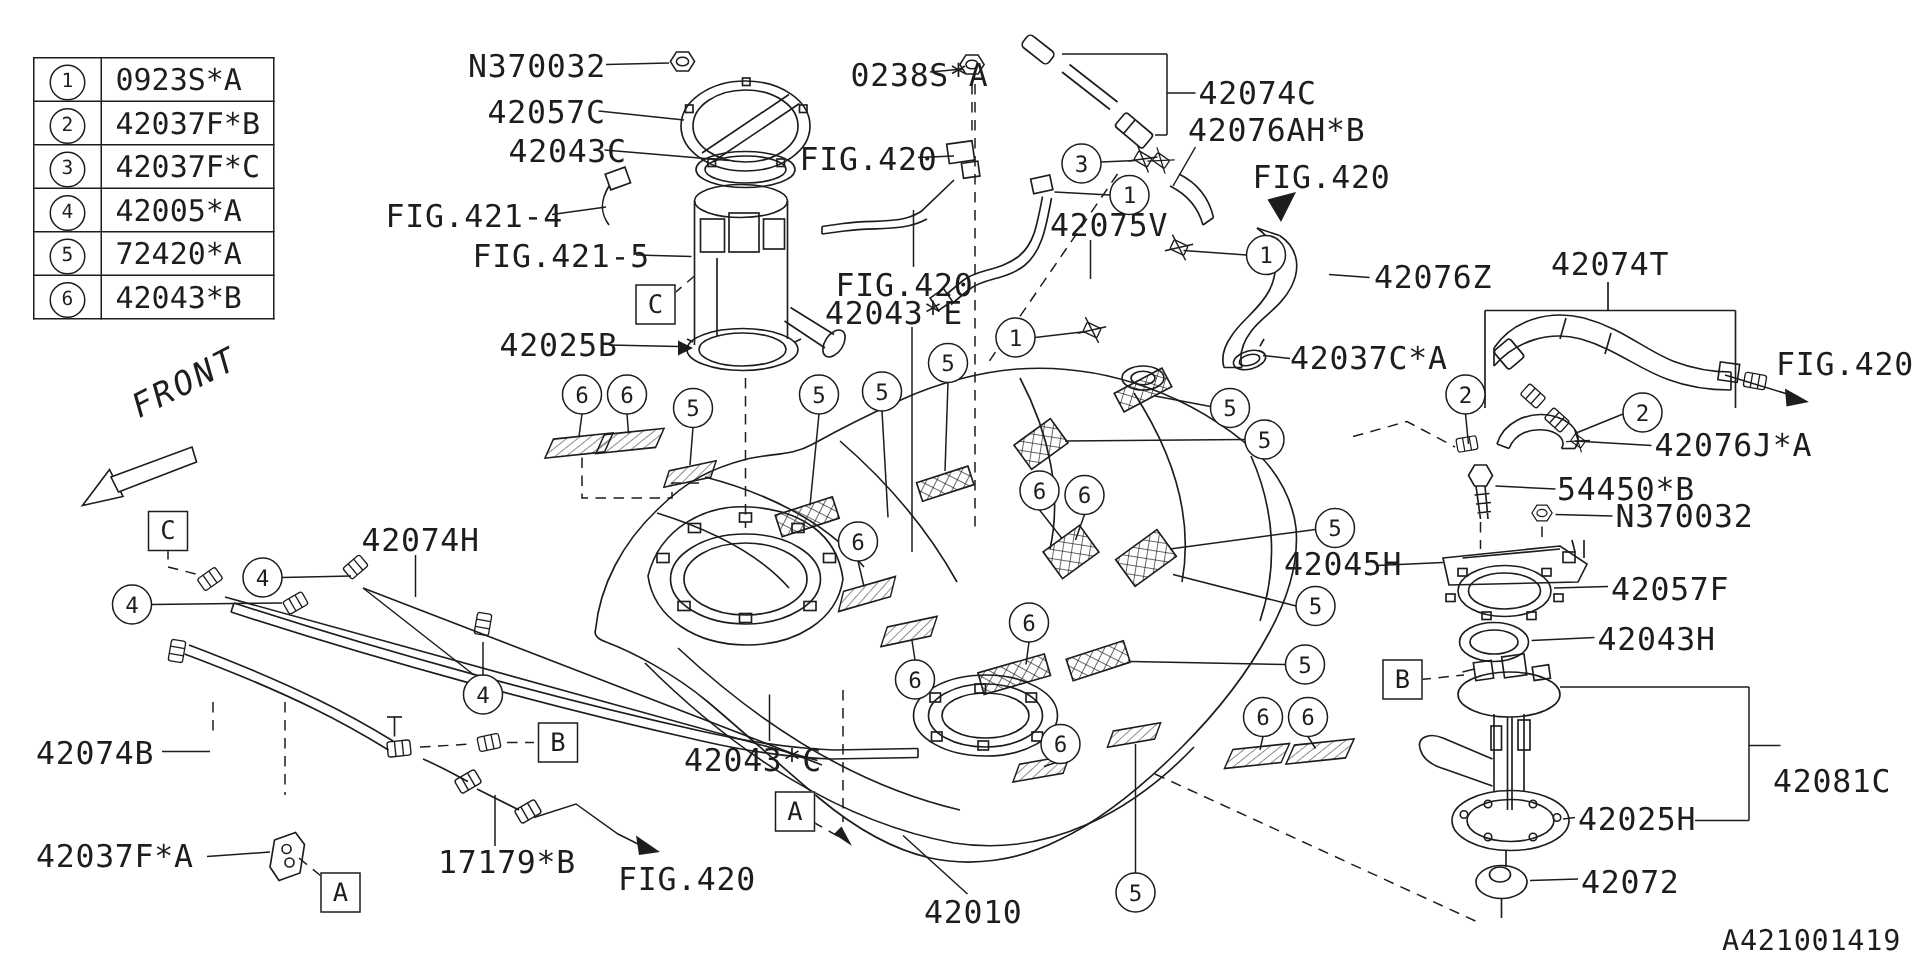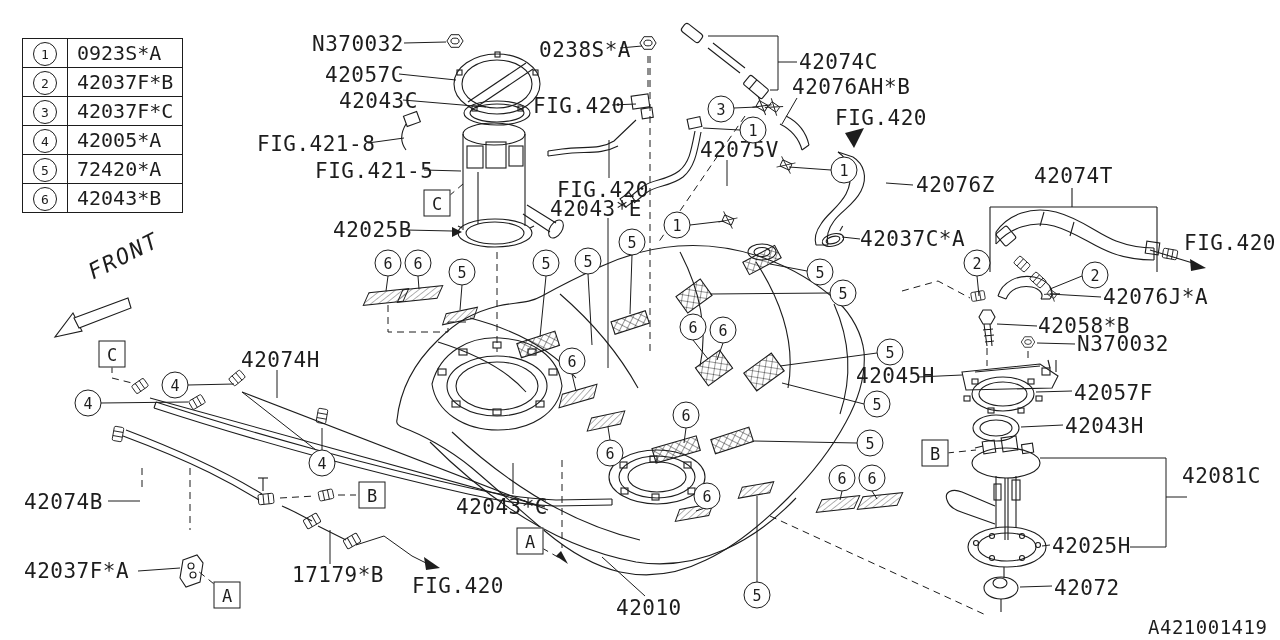--- a/index.html
+++ b/index.html
@@ -485,42 +485,42 @@
   <tr>
           <td class="lc"><span class="lco">6</span></td>
           <td>42043*B</td>
         </tr>
 </tbody>
     </table>
 
 <div class="lbl" style="left:312px;top:34px">N370032</div>
 <div class="lbl" style="left:325px;top:65px">42057C</div>
 <div class="lbl" style="left:339px;top:91px">42043C</div>
-<div class="lbl" style="left:257px;top:134px">FIG.421-8</div>
+<div class="lbl" style="left:257px;top:134px">FIG.421-4</div>
 <div class="lbl" style="left:315px;top:161px">FIG.421-5</div>
 <div class="lbl" style="left:333px;top:220px">42025B</div>
-<div class="lbl" style="left:539px;top:40px">0238S*A</div>
+<div class="lbl" style="left:567px;top:40px">0238S*A</div>
 <div class="lbl" style="left:533px;top:96px">FIG.420</div>
 <div class="lbl" style="left:557px;top:180px">FIG.420</div>
 <div class="lbl" style="left:550px;top:199px">42043*E</div>
 <div class="lbl" style="left:700px;top:140px">42075V</div>
 <div class="lbl" style="left:799px;top:52px">42074C</div>
 <div class="lbl" style="left:792px;top:77px">42076AH*B</div>
 <div class="lbl" style="left:835px;top:108px">FIG.420</div>
 <div class="lbl" style="left:916px;top:175px">42076Z</div>
 <div class="lbl" style="left:1034px;top:166px">42074T</div>
 <div class="lbl" style="left:1184px;top:233px">FIG.420</div>
 <div class="lbl" style="left:860px;top:229px">42037C*A</div>
 <div class="lbl" style="left:1103px;top:287px">42076J*A</div>
-<div class="lbl" style="left:1038px;top:316px">42058*B</div>
+<div class="lbl" style="left:1038px;top:316px">54450*B</div>
 <div class="lbl" style="left:1077px;top:334px">N370032</div>
 <div class="lbl" style="left:856px;top:366px">42045H</div>
 <div class="lbl" style="left:1074px;top:383px">42057F</div>
 <div class="lbl" style="left:1065px;top:416px">42043H</div>
-<div class="lbl" style="left:1182px;top:466px">42081C</div>
+<div class="lbl" style="left:1182px;top:511px">42081C</div>
 <div class="lbl" style="left:1052px;top:536px">42025H</div>
 <div class="lbl" style="left:1054px;top:578px">42072</div>
 <div class="lbl" style="left:241px;top:350px">42074H</div>
 <div class="lbl" style="left:24px;top:492px">42074B</div>
 <div class="lbl" style="left:24px;top:561px">42037F*A</div>
 <div class="lbl" style="left:292px;top:565px">17179*B</div>
 <div class="lbl" style="left:412px;top:576px">FIG.420</div>
 <div class="lbl" style="left:456px;top:497px">42043*C</div>
 <div class="lbl" style="left:616px;top:598px">42010</div>
 <div class="doc" style="left:1148px;top:618px;position:absolute">A421001419</div>

